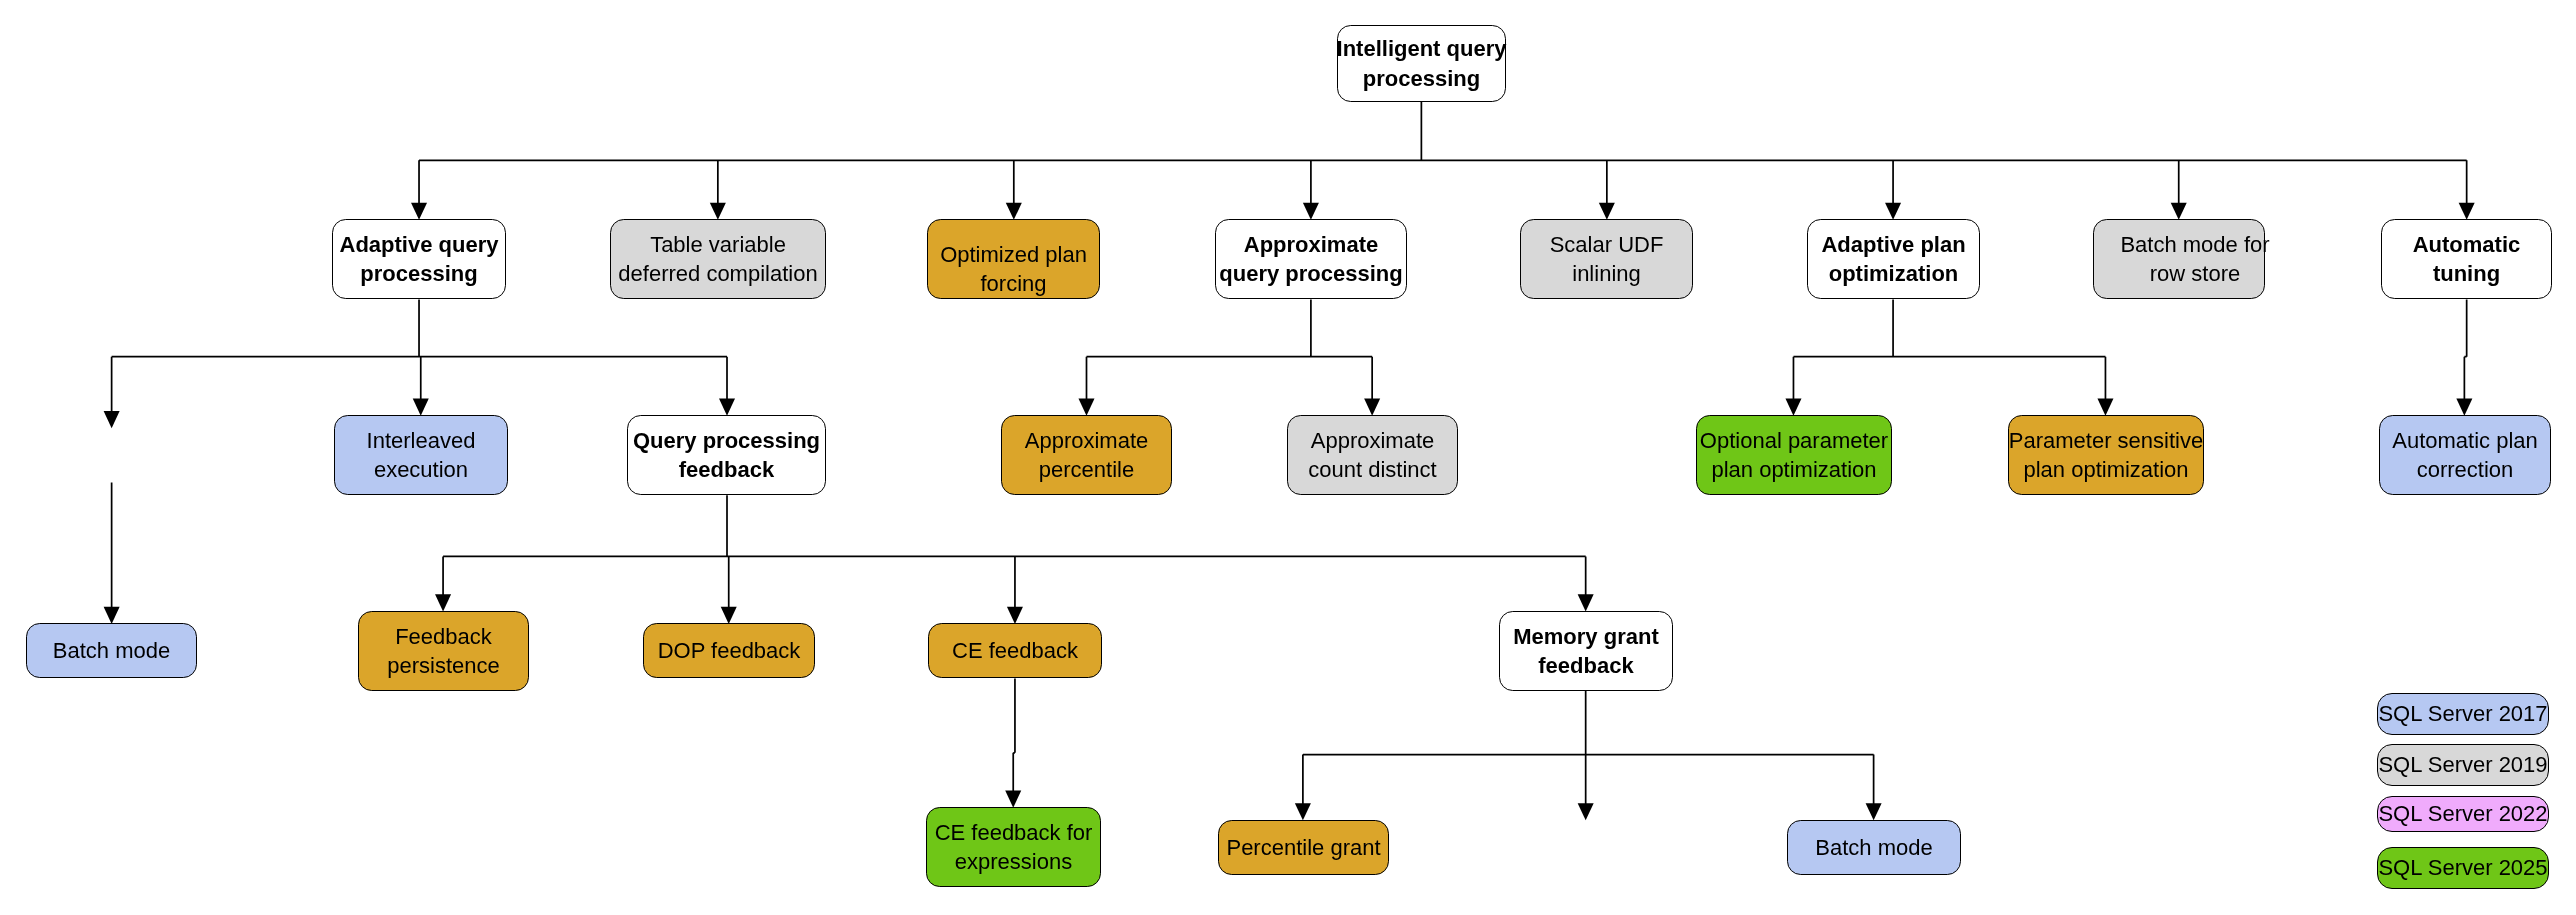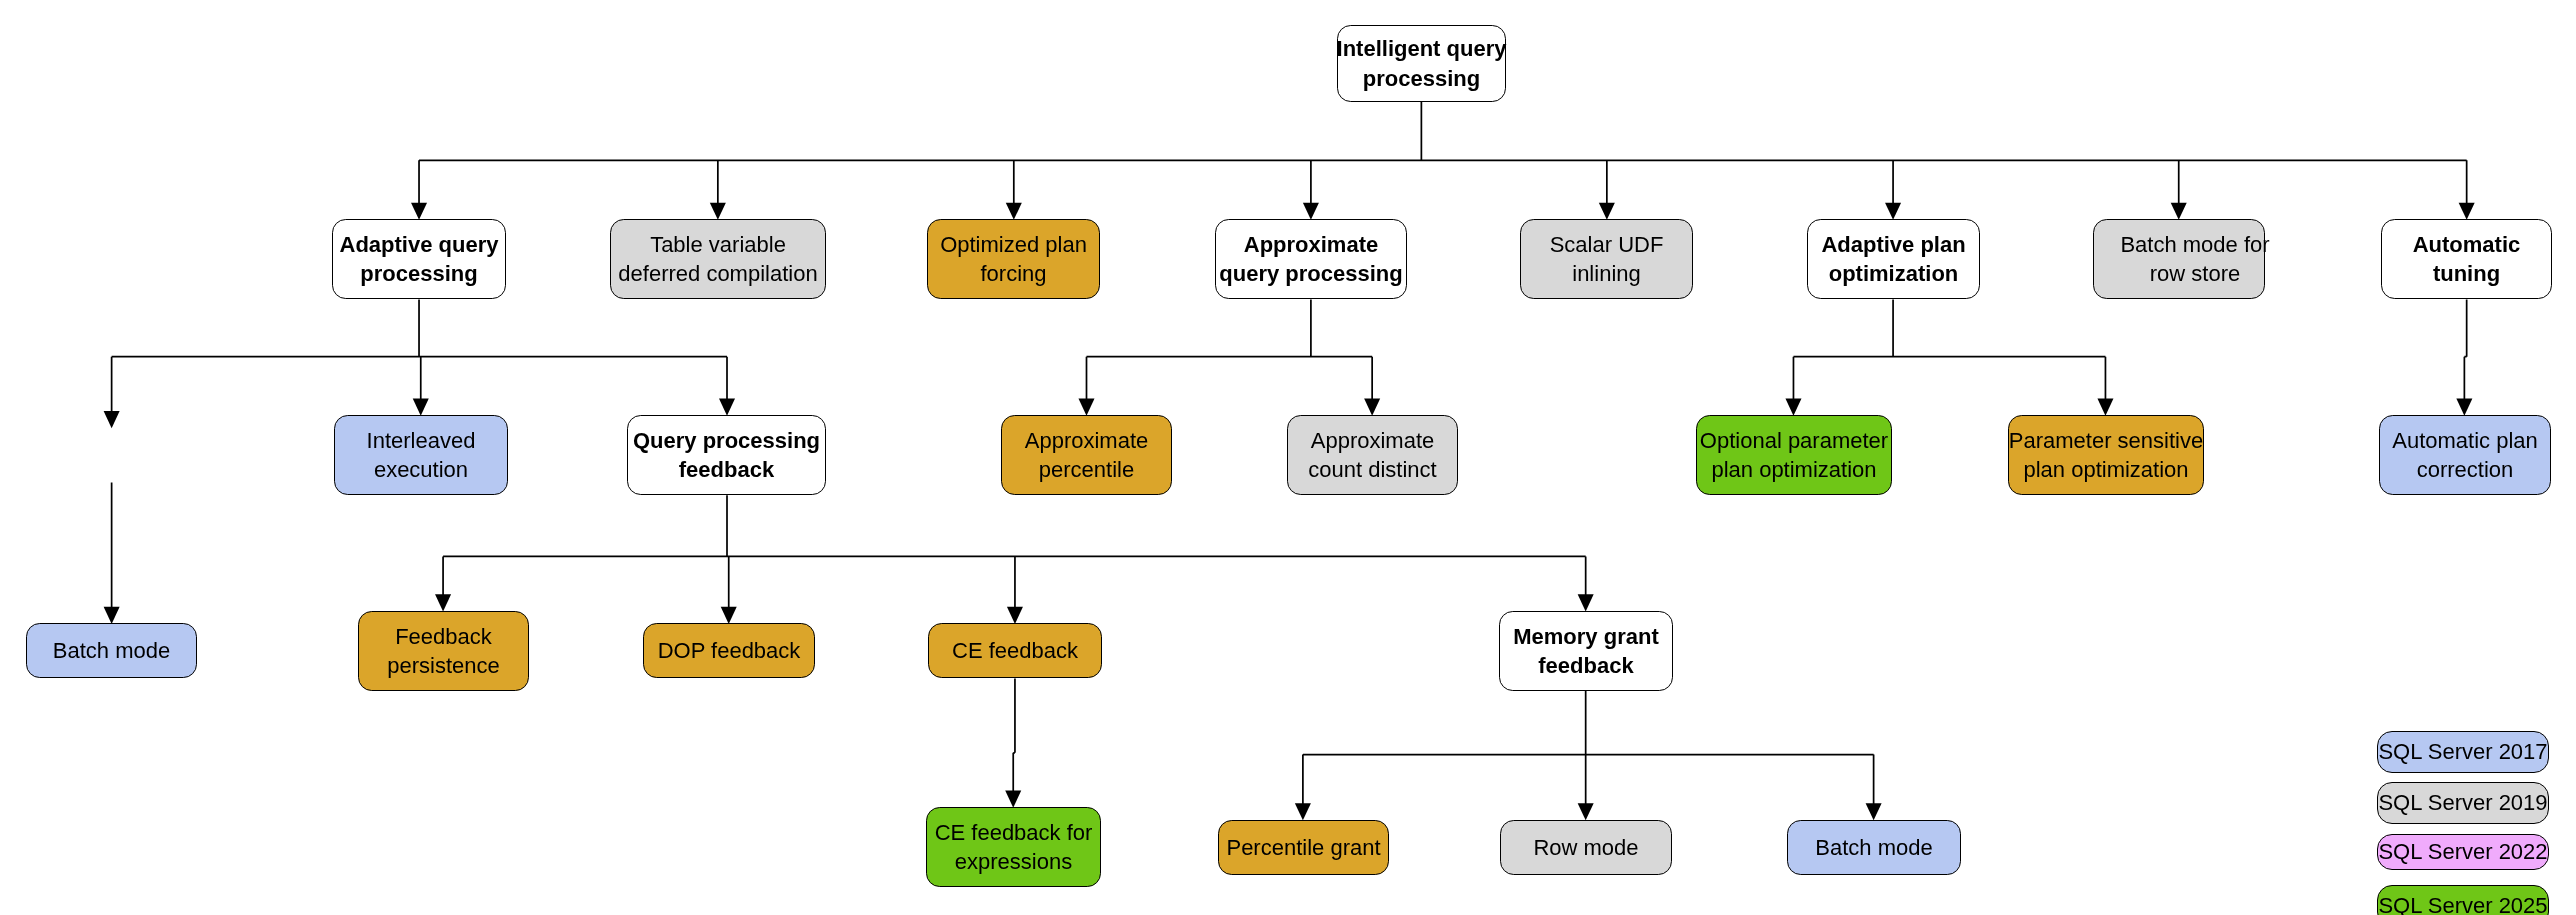--- a/index.html
+++ b/index.html
@@ -38,21 +38,20 @@
     box-sizing: border-box;
     border: 1.7px solid #000000;
     border-radius: 15px;
     display: flex;
     align-items: center;
     justify-content: center;
     text-align: center;
     font-size: 22px;
     color: #000000;
     font-weight: 400;
-    margin-top: 38px;
   }
   .legend-pill .label { white-space: pre; }
 </style>
 </head>
 <body>
 
 <div id="canvas">
   <svg id="edges" xmlns="http://www.w3.org/2000/svg" viewBox="0 0 4500 1600">
       <path d="M 2483 178 L 2483 280 M 732 280 L 4309 280 M 732 280 L 732 359 M 1254 280 L 1254 359 M 1771 280 L 1771 359 M 2290 280 L 2290 359 M 2807 280 L 2807 359 M 3307 280 L 3307 359 M 3806 280 L 3806 359 M 4309 280 L 4309 359" fill="none" stroke="#000000" stroke-width="3"></path>
       <polygon points="718,354 746,354 732,384" fill="#000000"></polygon>
@@ -94,21 +93,21 @@
 processing</span>
     </div>
     <div class="node bold" style="left: 332px; top: 219px; width: 174px; height: 80px; background: rgb(255, 255, 255); align-items: center;">
       <span class="label">Adaptive query
 processing</span>
     </div>
     <div class="node" style="left: 610px; top: 219px; width: 216px; height: 80px; background: rgb(216, 216, 216);">
       <span class="label">Table variable
 deferred compilation</span>
     </div>
-    <div class="node" style="left: 927px; top: 219px; width: 173px; height: 80px; background: rgb(219, 165, 42);">
+    <div class="node" style="left: 927px; top: 219px; width: 173px; height: 80px; background: rgb(219, 165, 42); align-items: flex-end;">
       <span class="label">Optimized plan
 forcing</span>
     </div>
     <div class="node bold" style="left: 1215px; top: 219px; width: 192px; height: 80px; background: rgb(255, 255, 255);">
       <span class="label">Approximate
 query processing</span>
     </div>
     <div class="node" style="left: 1520px; top: 219px; width: 173px; height: 80px; background: rgb(216, 216, 216);">
       <span class="label">Scalar UDF
 inlining</span>
@@ -170,23 +169,20 @@
       <span class="label">Memory grant
 feedback</span>
     </div>
     <div class="node" style="left: 926px; top: 807px; width: 175px; height: 80px; background: rgb(111, 198, 23);">
       <span class="label">CE feedback for
 expressions</span>
     </div>
     <div class="node" style="left: 1218px; top: 820px; width: 171px; height: 55px; background: rgb(219, 165, 42);">
       <span class="label">Percentile grant</span>
     </div>
-    <div class="node" style="left: 1500px; top: 820px; width: 172px; height: 55px; background: rgb(216, 216, 216);">
-      <span class="label">Row mode</span>
-    </div>
     <div class="node" style="left: 1787px; top: 820px; width: 174px; height: 55px; background: rgb(182, 200, 242);">
       <span class="label">Batch mode</span>
     </div>
     <div class="legend-pill" style="left: 2377px; top: 693px; width: 172px; height: 42px; background: rgb(182, 200, 242);">
       <span class="label">SQL Server 2017</span>
     </div>
     <div class="legend-pill" style="left: 2377px; top: 744px; width: 172px; height: 42px; background: rgb(216, 216, 216);">
       <span class="label">SQL Server 2019</span>
     </div>
     <div class="legend-pill" style="left: 2377px; top: 796px; width: 172px; height: 36px; background: #f0abfc; align-items: center;">

